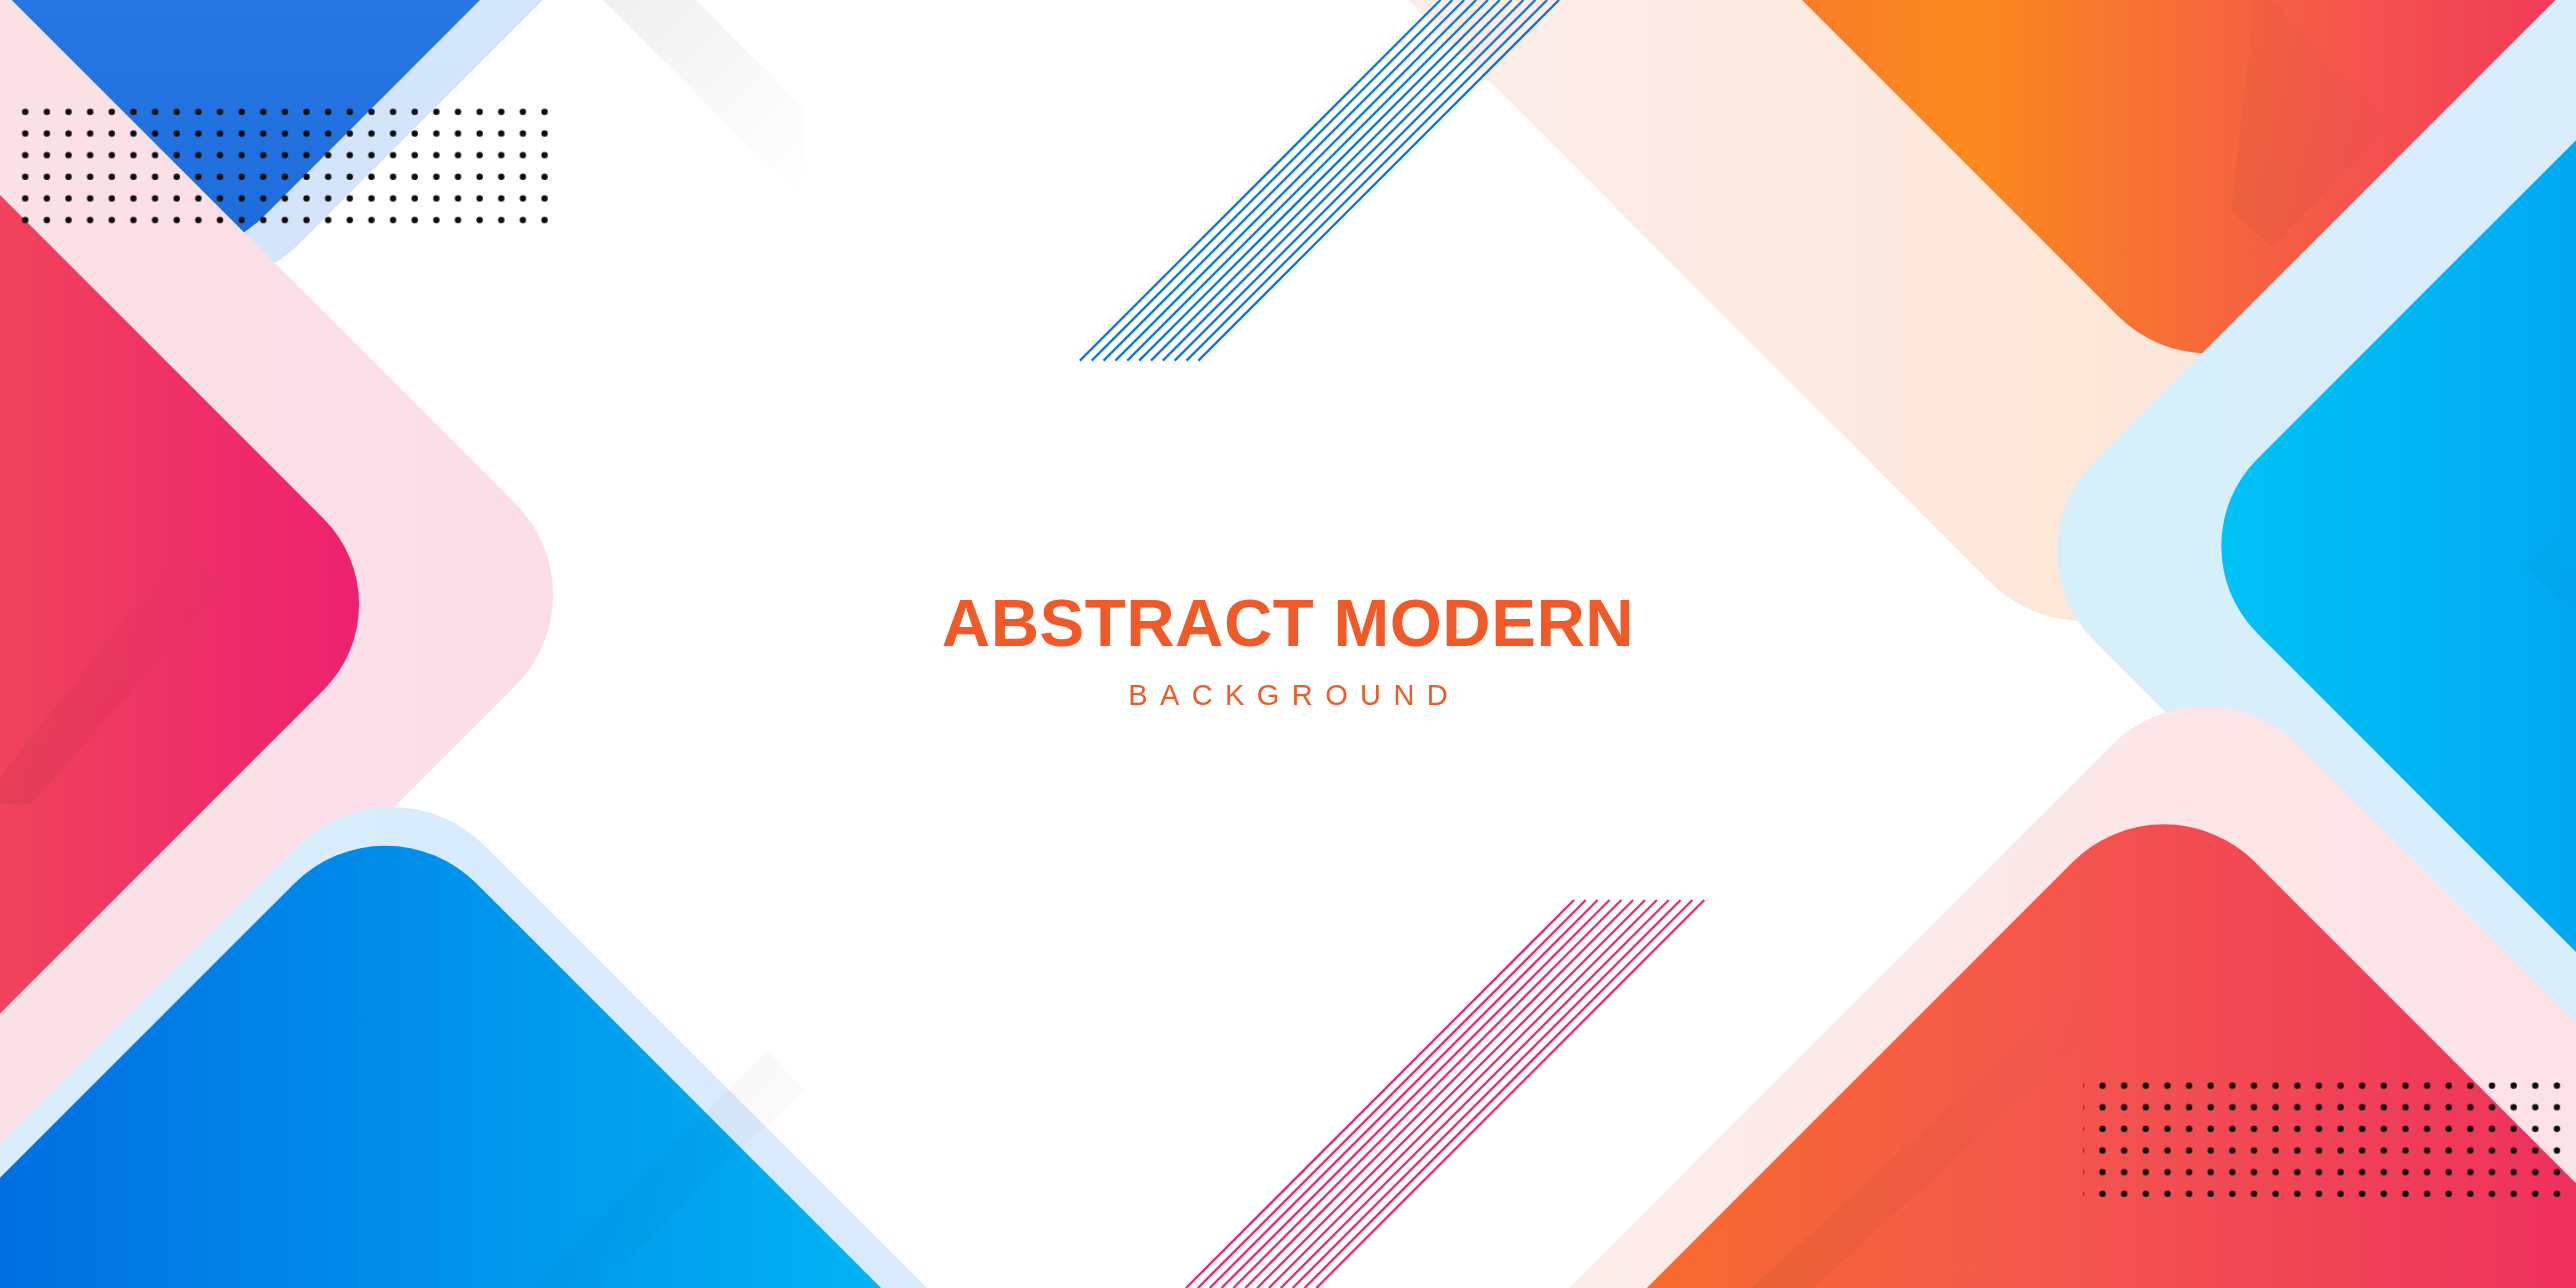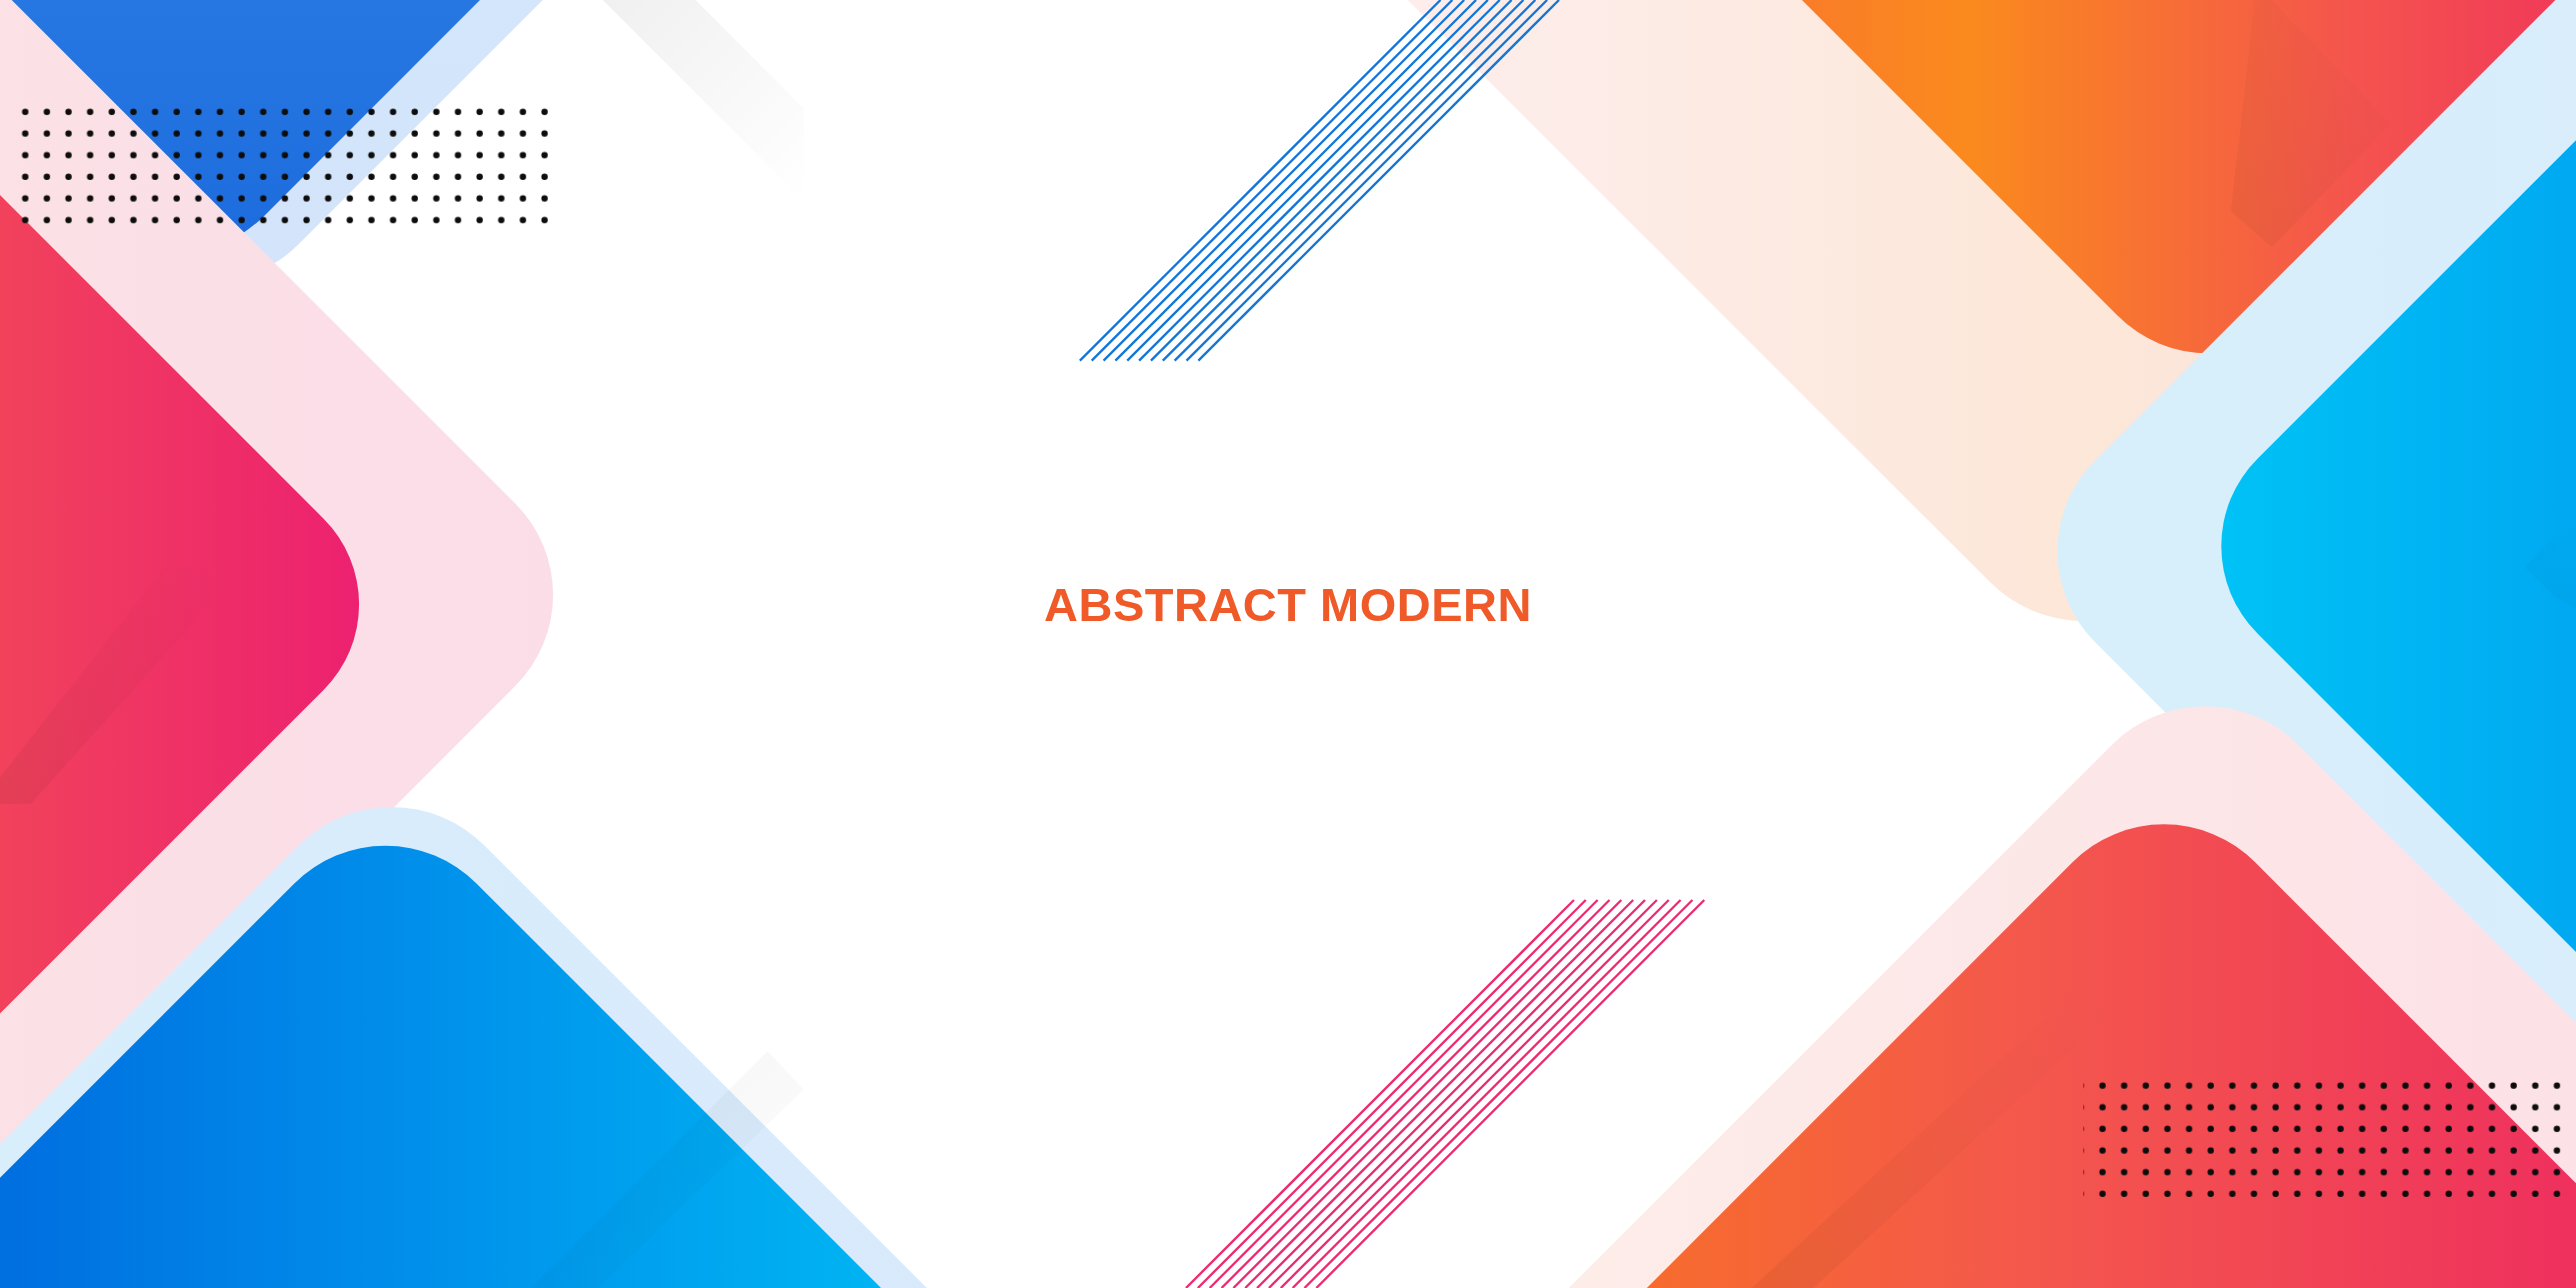--- a/index.html
+++ b/index.html
@@ -17,24 +17,24 @@
   
   .text-block{
     position:absolute;
     left:0;right:0;
     top:577px;
     text-align:center;
     z-index:40;
     pointer-events:none;
   }
   .title{
-    margin:4px;
+    margin:12px;
     font-family:"Liberation Sans",sans-serif;
     font-weight:bold;
-    font-size:47px;
+    font-size:67px;
     line-height:1.0;
     letter-spacing:0.5px;
     color:#ef5a28;
     white-space:nowrap;
   }
   .subtitle{
     margin:0;
     padding-top:13.4px;
     font-family:"Liberation Sans",sans-serif;
     font-weight:normal;
@@ -233,16 +233,17 @@
         <rect x="24" y="189" width="1060" height="256" fill="url(#dotsA)"></rect>
       </g>
       <g>
         <rect x="4044" y="2086" width="942" height="256" fill="url(#dotsA)"></rect>
       </g>
     </g>
   </svg>
 
   <div class="text-block">
     <h1 class="title">ABSTRACT MODERN</h1>
+    <p class="subtitle">BACKGROUND</p>
   </div>
 
 </div>
 
 
 </body></html>

